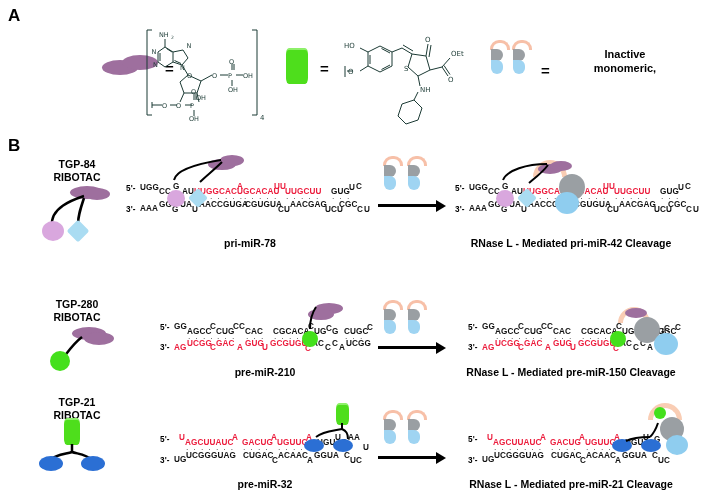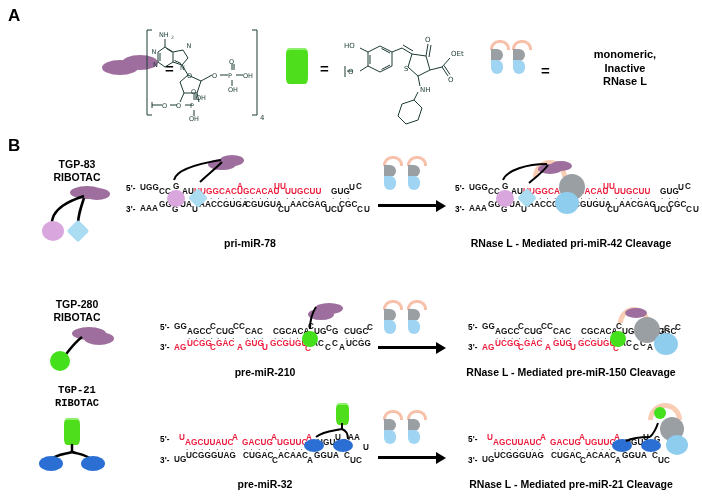--- a/index.html
+++ b/index.html
@@ -173,29 +173,28 @@
       <div class="bot"></div>
   </div>
   <div class="rnl" style="left:22px;top:0;">
     <div class="arc"></div>
       <div class="top"></div>
       <div class="bot"></div>
   </div>
 </div>
 <div class="abs eqsign" style="left:541px;top:62px;">=</div>
 <div class="abs inactive-label" style="left:560px;top:48px;width:130px;">
+  <div>Inactive</div>
   <div>monomeric,</div>
-  <div>Inactive</div>
-  <div>RNase L</div>
 </div>
 
 <div class="abs panel-letter" style="left:8px;top:136px;">B</div>
 
 <div class="abs ribotac-title" style="left:22px;top:158px;width:110px;">
-  <div>TGP-83</div>
+  <div>TGP-84</div>
   <div>RIBOTAC</div>
 </div>
 <div class="abs" style="left:22px;top:186px;width:110px;height:52px;">
   <div class="oval-purple" style="left:48px;top:0px;width:34px;height:13px;"></div>
   <div class="oval-purple" style="left:62px;top:2px;width:26px;height:12px;"></div>
   <svg class="abs" style="left:0;top:0;" width="110" height="52">
     <path d="M30 40 C28 22, 50 14, 62 10" stroke="#000" stroke-width="2.5" fill="none"></path>
     <path d="M62 12 C58 24, 56 30, 56 38" stroke="#000" stroke-width="2.5" fill="none"></path>
   </svg>
   <div class="circ-lilac" style="left:20px;top:35px;width:22px;height:20px;"></div>
@@ -416,21 +415,21 @@
   <span class="seq blk" style="left:172px;top:24px;">C</span>
   <span class="seq blk" style="left:179px;top:28px;">A</span>
   <div class="circ-green" style="left:142px;top:16px;width:16px;height:16px;"></div>
   <div class="rnl-arc-big" style="left:150px;top:-8px;width:22px;height:11px;"></div>
   <div class="oval-purple" style="left:157px;top:-7px;width:22px;height:10px;"></div>
   <div class="rnl-big-gray" style="left:166px;top:2px;width:26px;height:26px;"></div>
   <div class="rnl-big-blue" style="left:186px;top:18px;width:24px;height:22px;"></div>
 </div>
 <div class="abs seqlabel" style="left:440px;top:366px;width:262px;">RNase L - Mediated pre-miR-150 Cleavage</div>
 
-<div class="abs ribotac-title" style="left:22px;top:384px;width:110px;font-family:Liberation Mono, monospace;">
+<div class="abs ribotac-title" style="left:22px;top:396px;width:110px;">
   <div>TGP-21</div>
   <div>RIBOTAC</div>
 </div>
 <div class="abs" style="left:22px;top:418px;width:110px;height:55px;">
   <div class="cyl-green" style="left:42px;top:0px;width:16px;height:25px;"></div>
   <svg class="abs" style="left:0;top:0;" width="110" height="55">
     <path d="M50 26 L50 34" stroke="#000" stroke-width="2.5" fill="none"></path>
     <path d="M50 34 C44 36, 34 36, 28 42" stroke="#000" stroke-width="2.5" fill="none"></path>
     <path d="M50 34 C56 36, 64 36, 70 42" stroke="#000" stroke-width="2.5" fill="none"></path>
   </svg>

